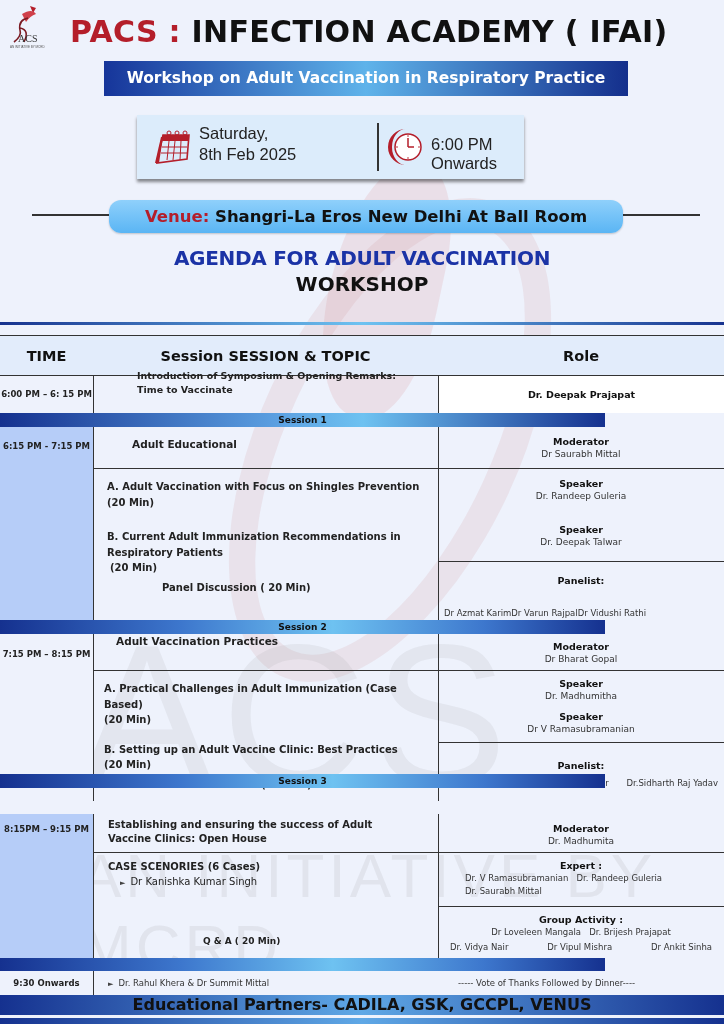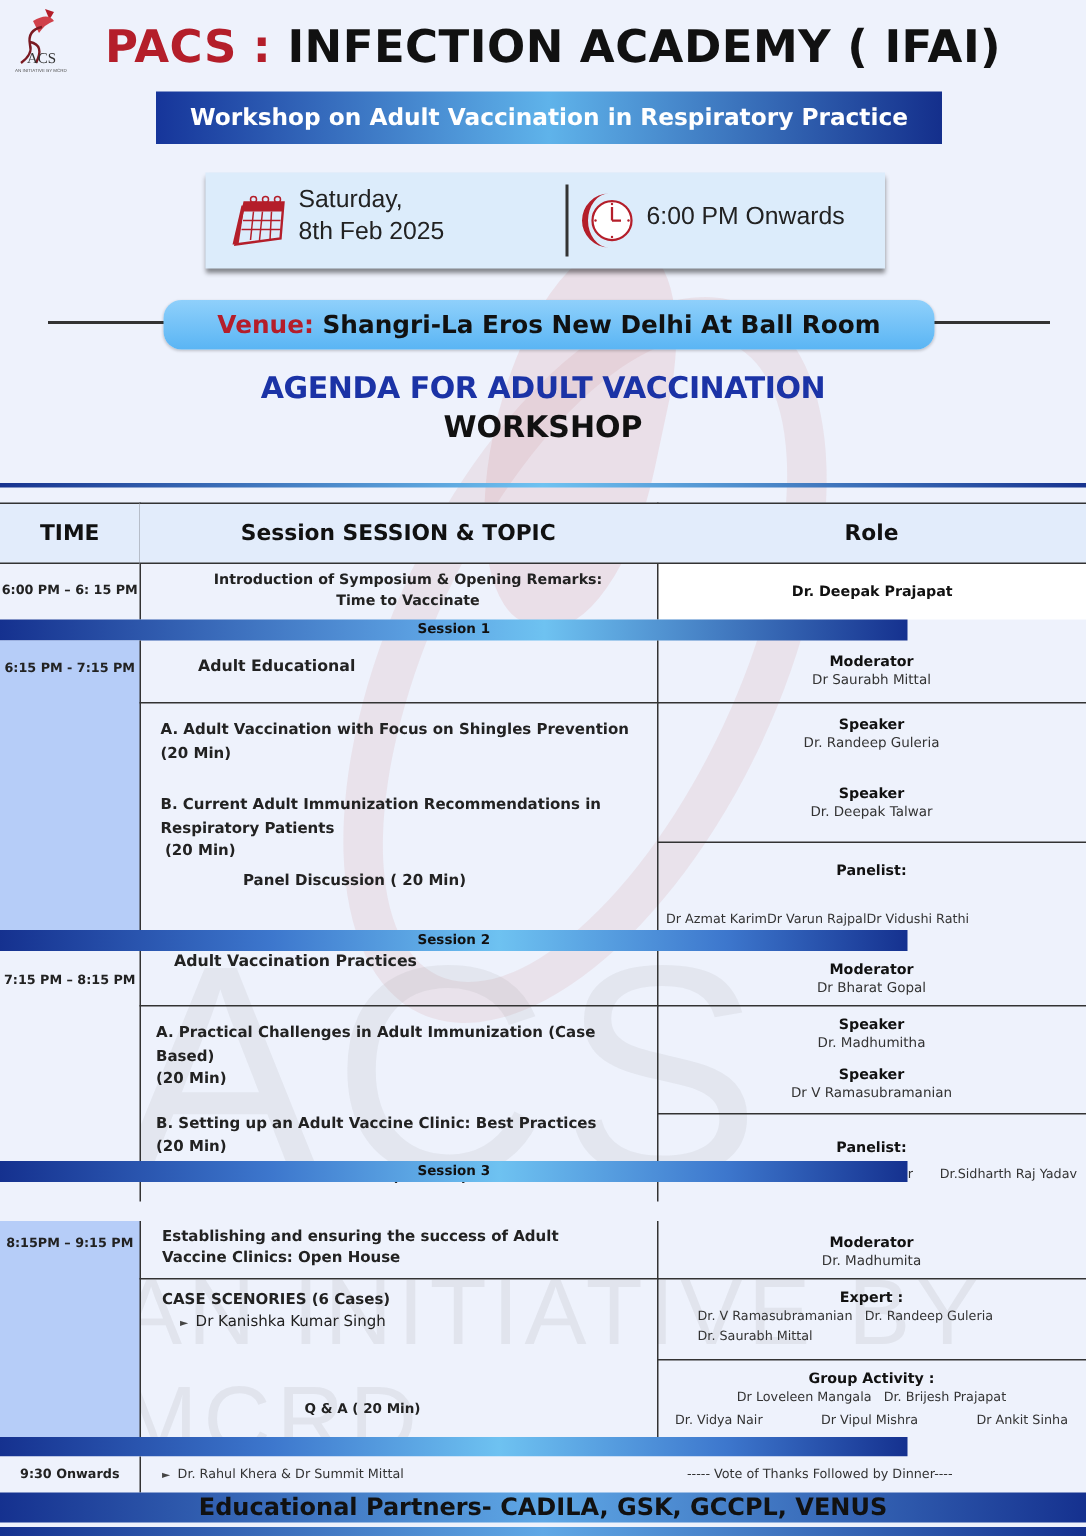--- a/index.html
+++ b/index.html
@@ -40,21 +40,21 @@
   }
   .title .pacs { color: #b41e2a; }
   .title .rest { color: #111; }
   .subtitle {
     position: absolute; left: 104px; top: 61px; width: 163px; height: 35px; width: 524px;
     background: linear-gradient(90deg, #16359a 0%, #5fb3ea 50%, #142f8c 100%);
     color: #fff; font-size: 15.5px; font-weight: bold; text-align: center; line-height: 35px;
   }
 
   .datebox {
-    position: absolute; left: 137px; top: 115px; width: 453px; height: 64px;
+    position: absolute; left: 137px; top: 115px; width: 387px; height: 64px;
     background: #dcecfb; box-shadow: 0 3px 3px rgba(0,0,0,0.45);
   }
   .datebox .cal { position: absolute; left: 16px; top: 14px; }
   .datebox .date-text {
     position: absolute; left: 62px; top: 8px; font-size: 16.5px; line-height: 21px; color: #222;
     font-family: "Liberation Sans", sans-serif;
   }
   .datebox .sep { position: absolute; left: 240px; top: 8px; width: 2px; height: 48px; background: #333; }
   .datebox .clock { position: absolute; left: 251px; top: 12px; }
   .datebox .time-text {
@@ -184,21 +184,21 @@
 
 <div class="topbar"></div>
 
 <div class="grid">
 
   <div class="cell b hdr" style="left:0;top:0;width:94px;height:41px;border-width:1px 1px 1px 0;line-height:40px;"><span>TIME</span></div>
   <div class="cell b hdr" style="left:93px;top:0;width:346px;height:41px;border-width:1px 1px 1px 0;line-height:40px;"><span>Session SESSION &amp; TOPIC</span></div>
   <div class="cell b hdr" style="left:438px;top:0;width:286px;height:41px;border-width:1px 0 1px 0;line-height:40px;"><span>Role</span></div>
 
   <div class="cell b time" style="left:0;top:41px;width:94px;height:37px;border-width:0 1px 0 0;line-height:37px;background:#eef2fc;">6:00 PM – 6: 15 PM</div>
-  <div class="cell topic" style="left:137px;top:45px;width:270px;font-size:9.5px;line-height:14px;text-align:center;">Introduction of Symposium &amp; Opening Remarks: Time to Vaccinate</div>
+  <div class="cell topic" style="left:137px;top:34px;width:270px;font-size:9.5px;line-height:14px;">Introduction of Symposium &amp; Opening Remarks: Time to Vaccinate</div>
   <div class="cell b" style="left:438px;top:41px;width:286px;height:37px;border-width:0 0 0 1px;background:#fff;font-size:9.5px;font-weight:bold;text-align:center;line-height:37px;"><span>Dr. Deepak Prajapat</span></div>
 
   <div class="sess" style="top:78px;">Session 1</div>
 
   <div class="cell b time time-blue" style="left:0;top:92px;width:94px;height:193px;border-width:0 1px 0 0;padding-top:14px;">6:15 PM - 7:15 PM</div>
   <div class="cell b" style="left:93px;top:92px;width:346px;height:42px;border-width:0 1px 1px 0;">
     <div class="topic" style="padding:10px 0 0 39px;font-size:10.5px;">Adult Educational</div>
   </div>
   <div class="cell b role" style="left:438px;top:92px;width:286px;height:42px;border-width:0 0 1px 0;padding-top:8px;">
     <b>Moderator</b>

